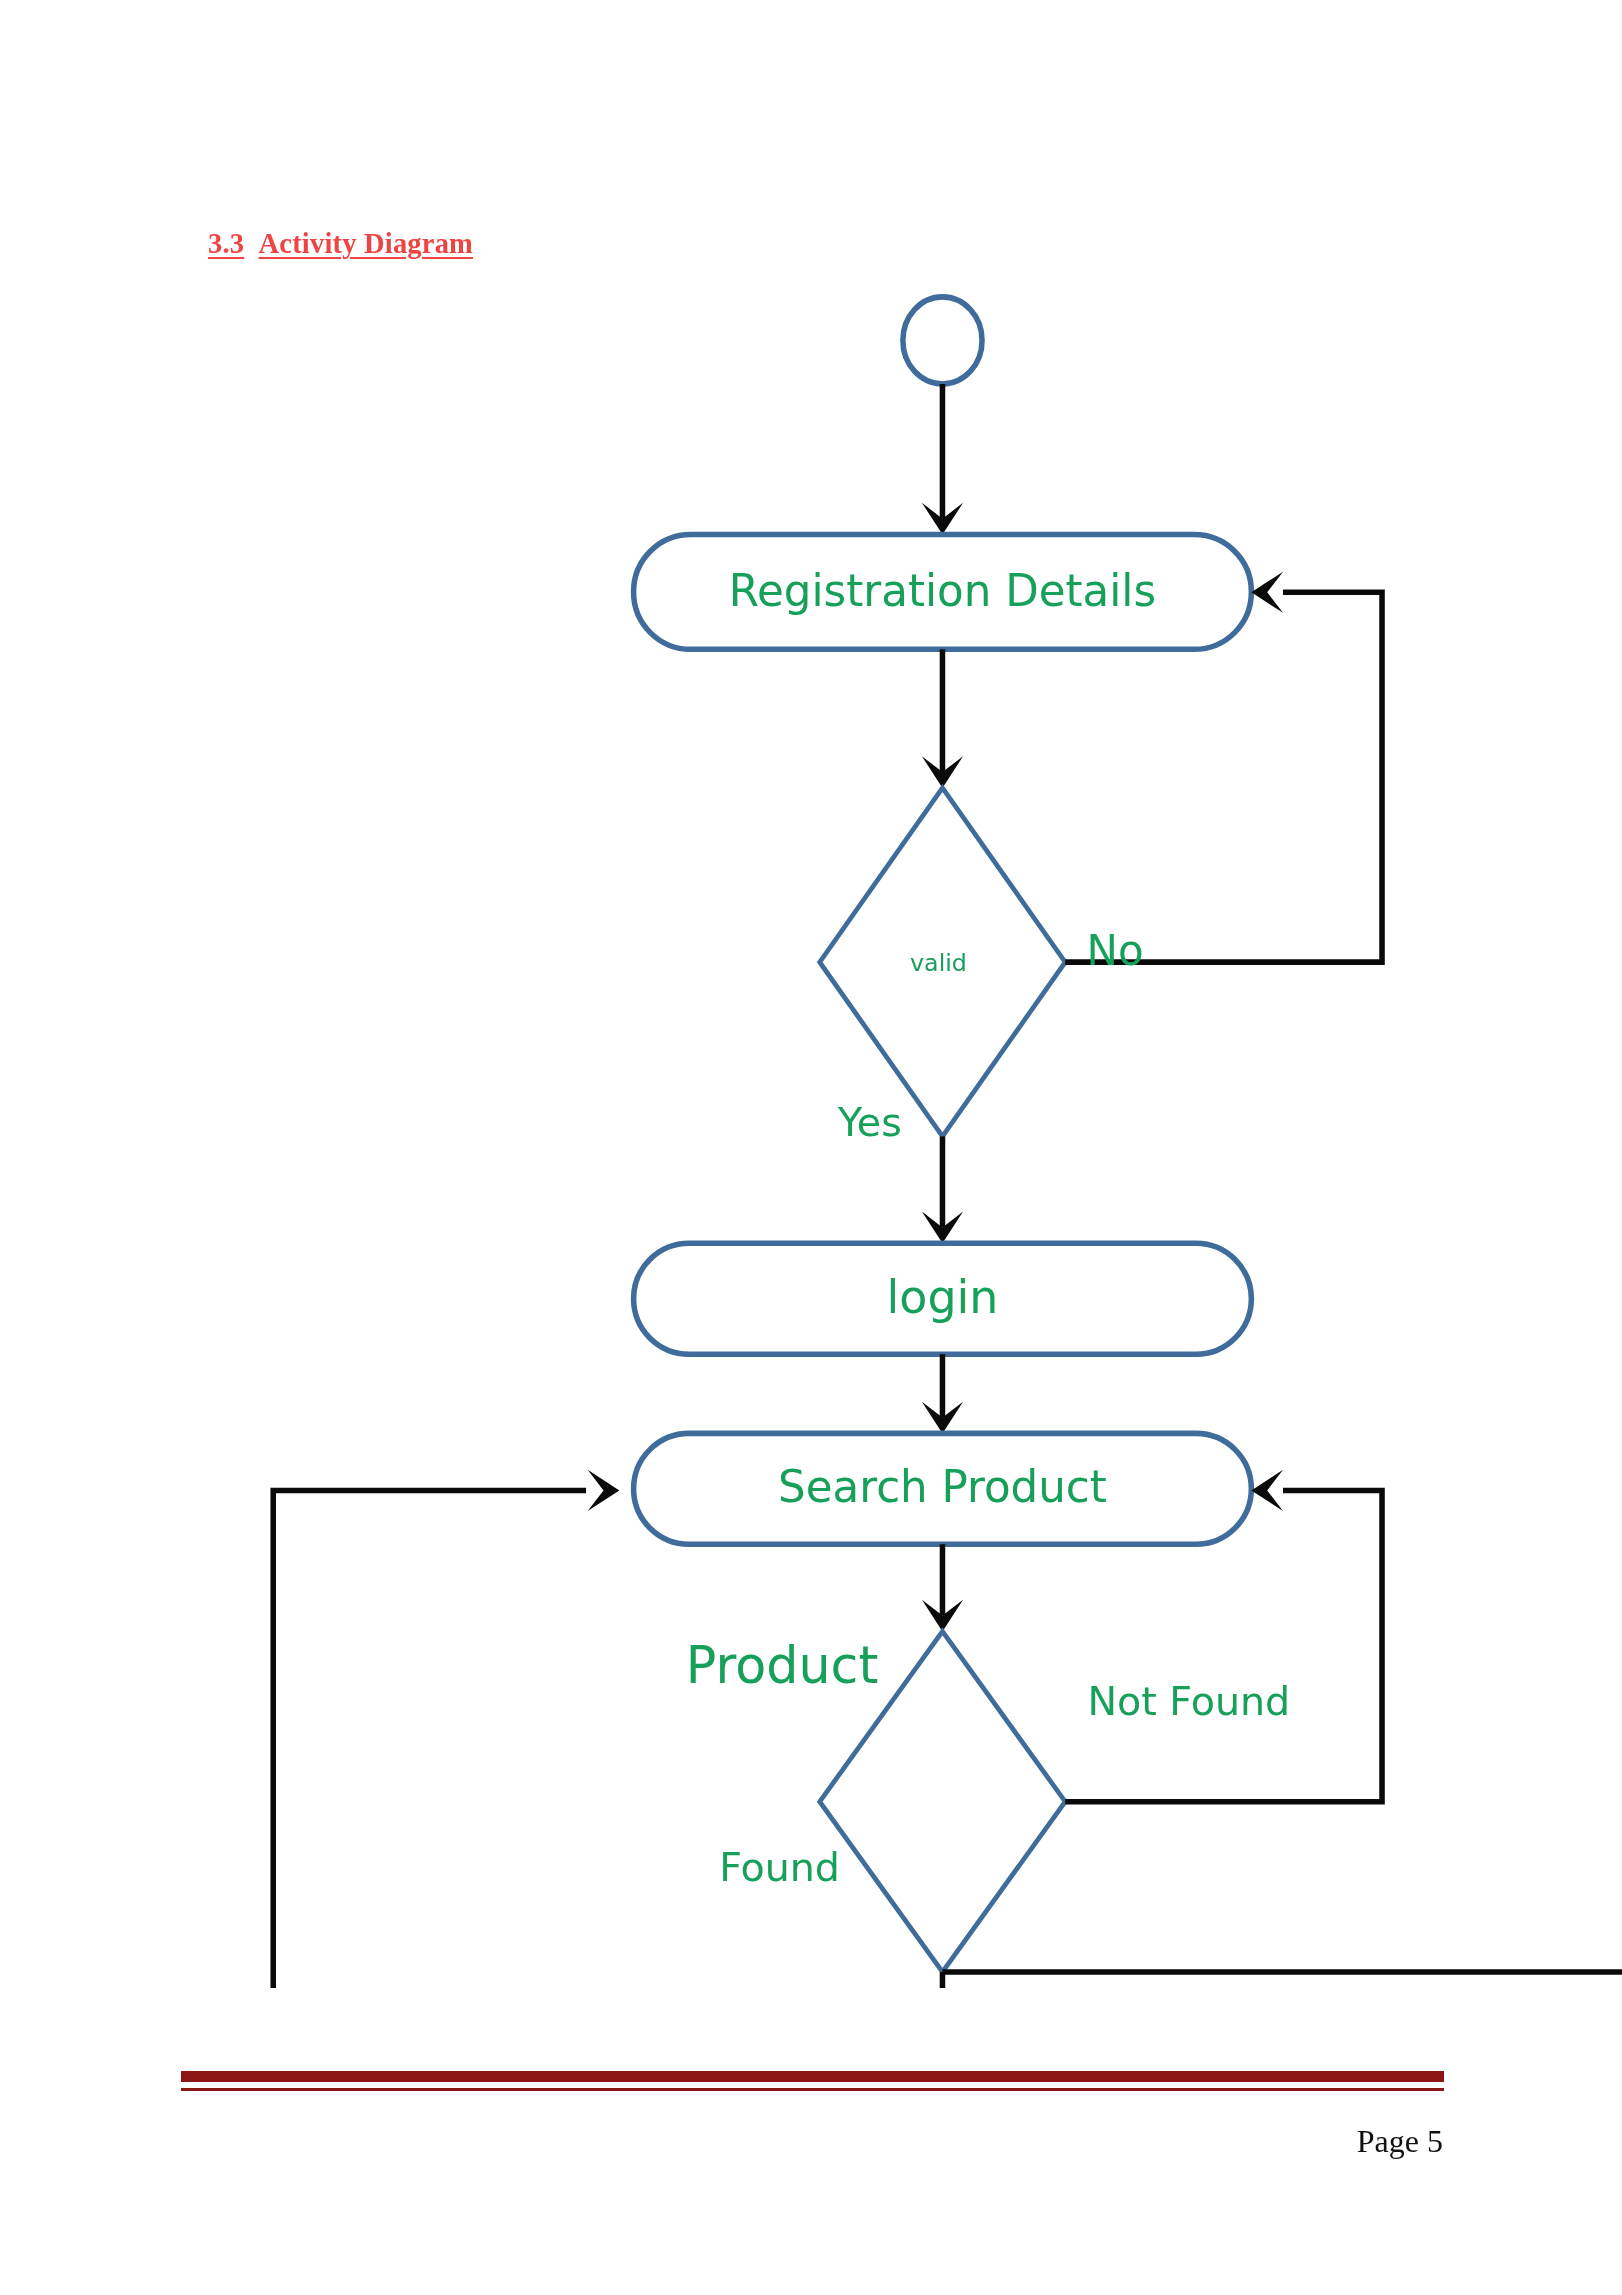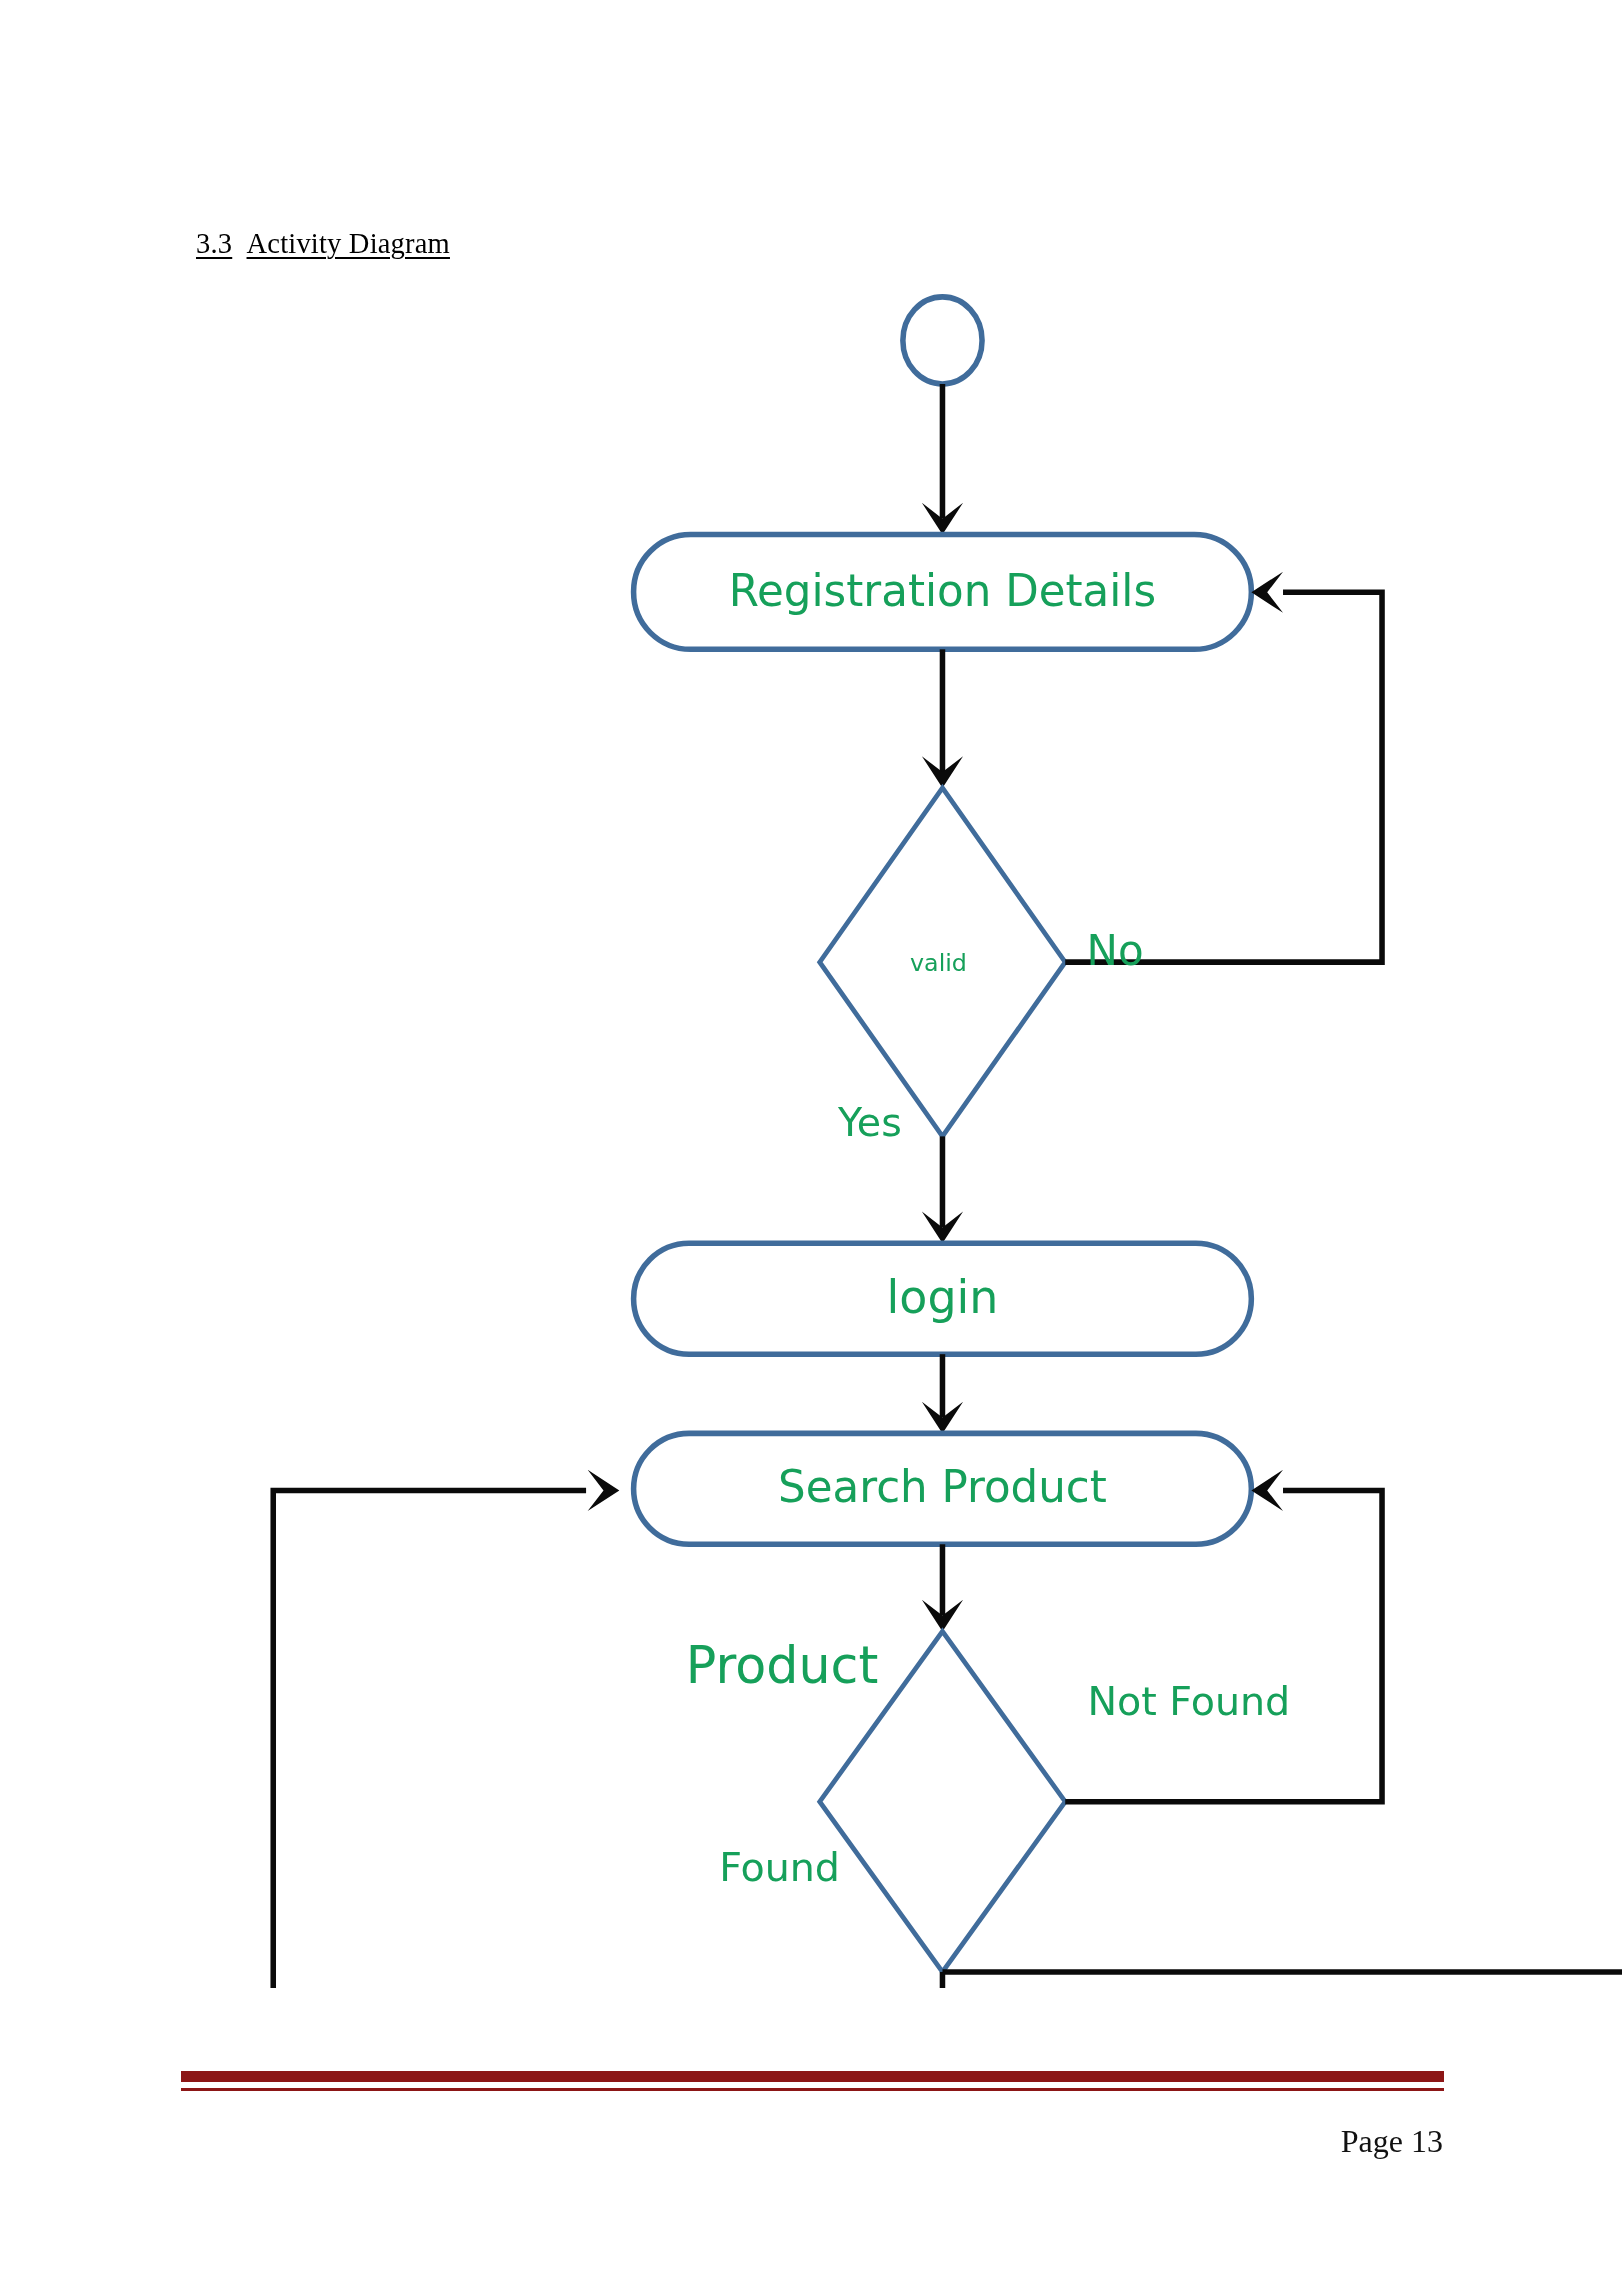--- a/index.html
+++ b/index.html
@@ -17,26 +17,26 @@
 
   .page {
     position: absolute;
     inset: 0;
     background: #ffffff;
   }
 
   
   .heading {
     position: absolute;
-    left: 196px;
+    left: 208px;
     top: 228px;
     font-family: "Liberation Serif", serif;
-    font-weight: normal;
+    font-weight: bold;
     font-size: 28.5px;
-    color: #000000;
+    color: #ef4444;
     white-space: nowrap;
     letter-spacing: 0.2px;
   }
   .heading .num {
     text-decoration: underline;
     text-underline-offset: 4px;
     text-decoration-thickness: 2px;
     margin-right: 14.3px;
   }
   .heading .ttl {
@@ -246,16 +246,16 @@
 
     </svg>
   </div>
 
   <div class="footer-rule" style="top:2071px;">
     <div class="bar-thick"></div>
     <div class="bar-gap"></div>
     <div class="bar-thin"></div>
   </div>
 
-  <div class="footer-text footer-right">Page 13</div>
+  <div class="footer-text footer-right">Page 5</div>
 
 </div>
 
 
 </body></html>

